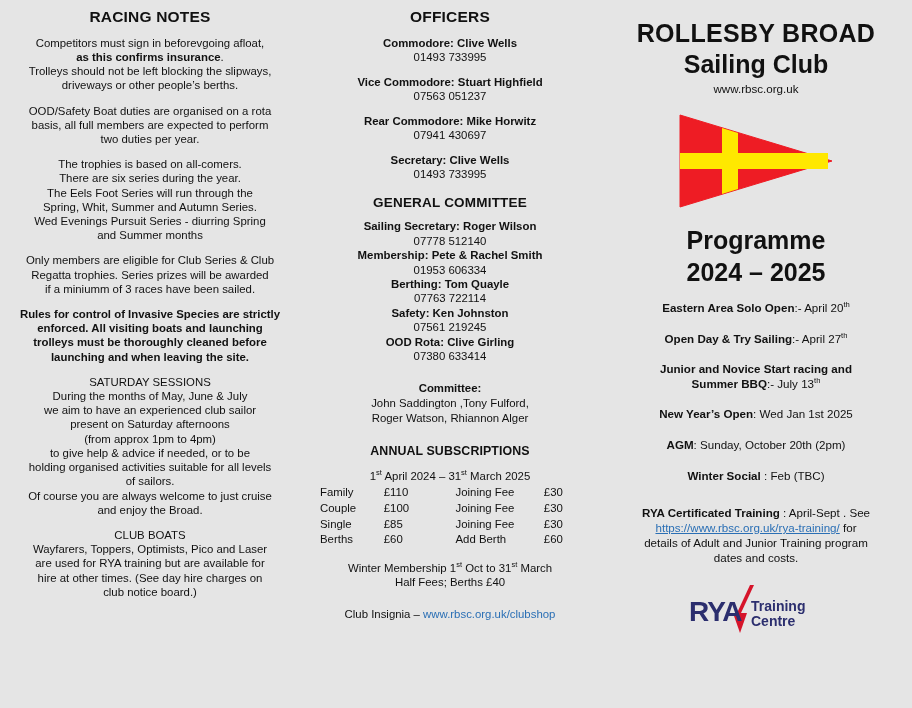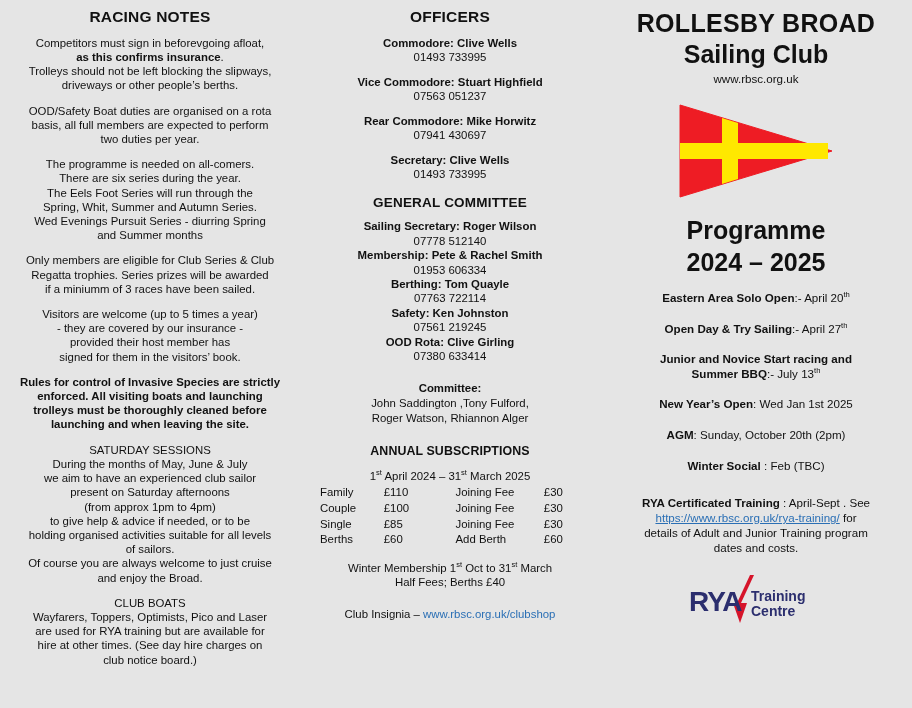--- a/index.html
+++ b/index.html
@@ -22,21 +22,21 @@
     flex-direction: row;
     box-sizing: border-box;
     background: #e5e5e5;
   }
   .col {
     box-sizing: border-box;
     text-align: center;
   }
   .col-left  { width: 300px; padding: 6px 14px 0 14px; }
   .col-mid   { width: 300px; padding: 6px 12px 0 12px; }
-  .col-right { width: 312px; padding: 2px 12px 0 12px; }
+  .col-right { width: 312px; padding: 12px 12px 0 12px; }
 
   
   .heading {
     font-size: 15.5px;
     font-weight: bold;
     letter-spacing: .2px;
     margin: 2px 0 10px 0;
     line-height: 1.15;
   }
   .heading.sm {
@@ -181,40 +181,34 @@
       <span>driveways or other people’s berths.</span>
     </div>
 
     <div class="para">
       <span>OOD/Safety Boat duties are organised on a rota</span><br>
       <span>basis, all full members are expected to perform</span><br>
       <span>two duties per year.</span>
     </div>
 
     <div class="para">
-      <span>The programme is needed on all-comers.</span><br>
+      <span>The trophies is based on all-comers.</span><br>
       <span>There are six series during the year.</span><br>
       <span>The Eels Foot Series will run through the</span><br>
       <span>Spring, Whit, Summer and Autumn Series.</span><br>
       <span>Wed Evenings Pursuit Series -  diurring Spring</span><br>
       <span>and Summer months</span>
     </div>
 
     <div class="para">
       <span>Only members are eligible for Club Series &amp; Club</span><br>
       <span>Regatta trophies. Series prizes will be awarded</span><br>
       <span>if  a miniumm of 3  races have been sailed.</span>
     </div>
 
-    <div class="para">
-      <span>Visitors are welcome (up to 5 times a year)</span><br>
-      <span>- they are covered by our insurance -</span><br>
-      <span>provided their host member has</span><br>
-      <span>signed for them in the visitors’ book.</span>
-    </div>
 
     <div class="rules">
       <span>Rules for control of Invasive Species are strictly</span><br>
       <span>enforced. All visiting boats and launching</span><br>
       <span>trolleys must be thoroughly cleaned before</span><br>
       <span>launching and when leaving the site.</span>
     </div>
 
     <div class="para">
       <span>SATURDAY SESSIONS</span><br>

